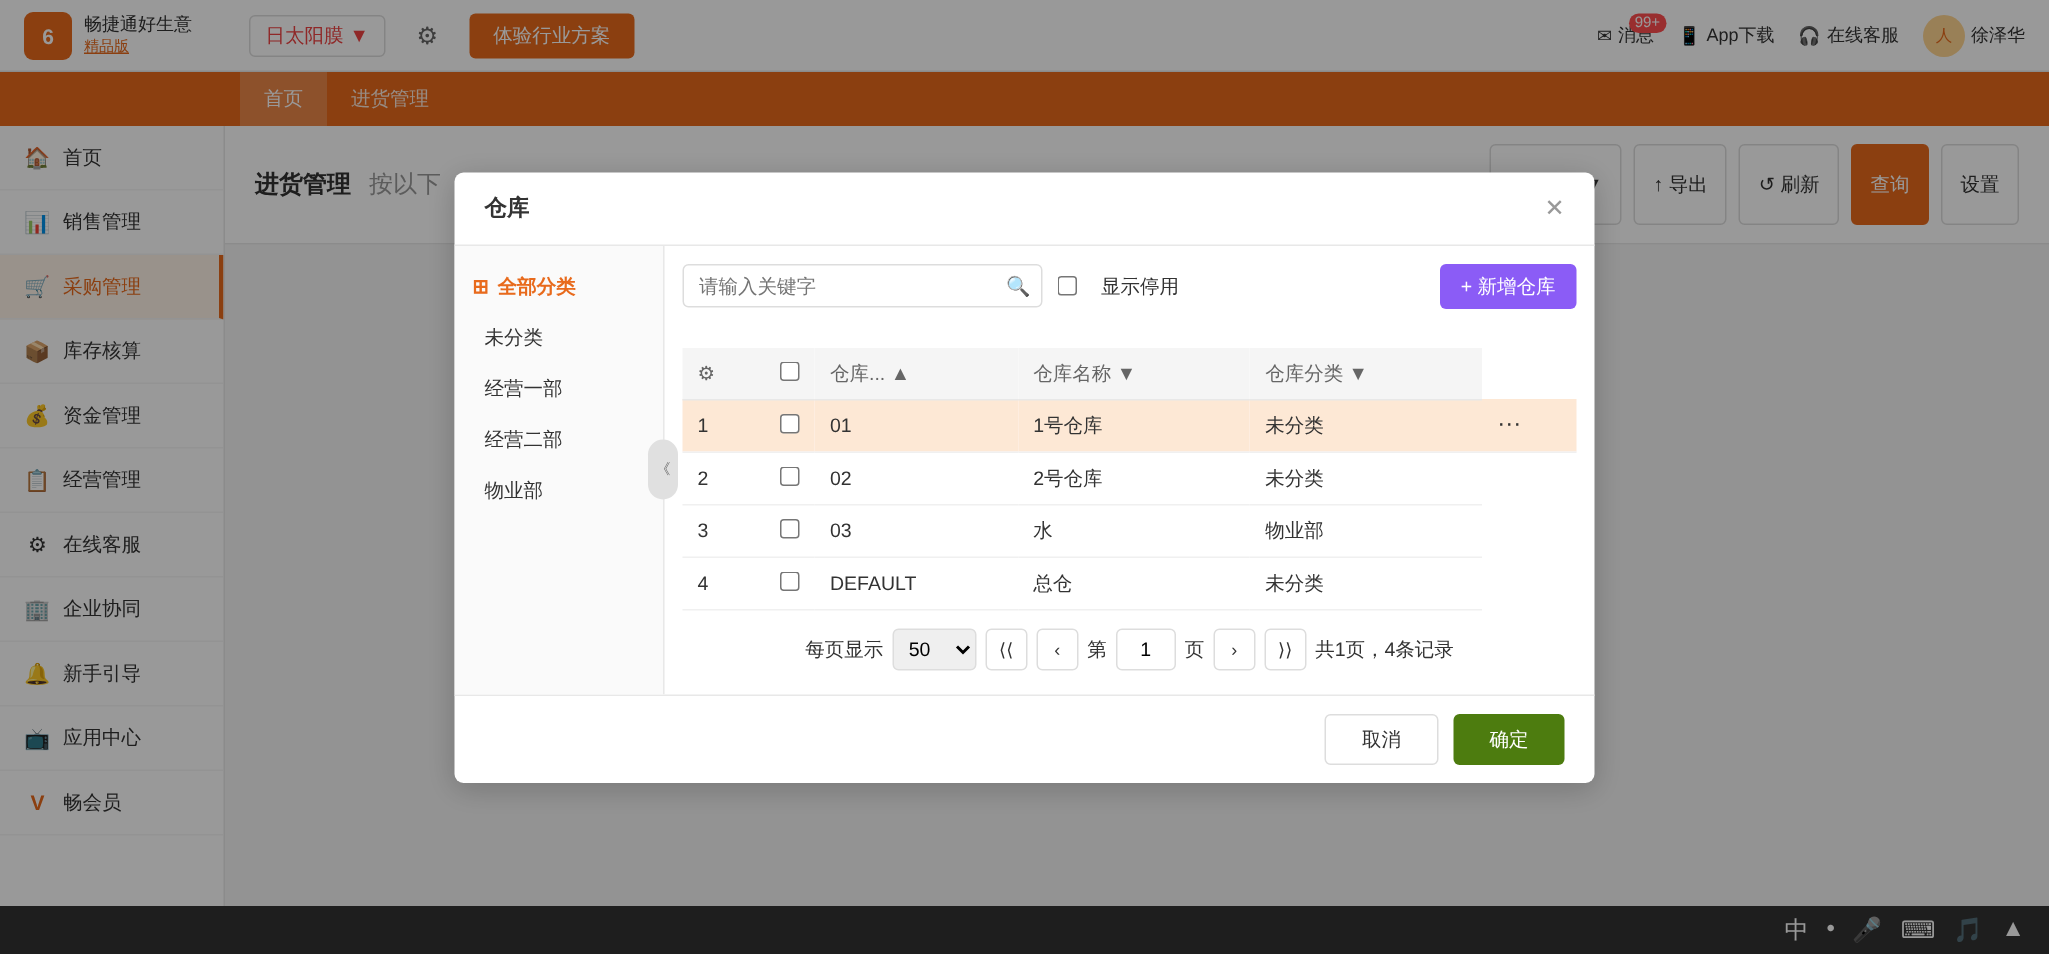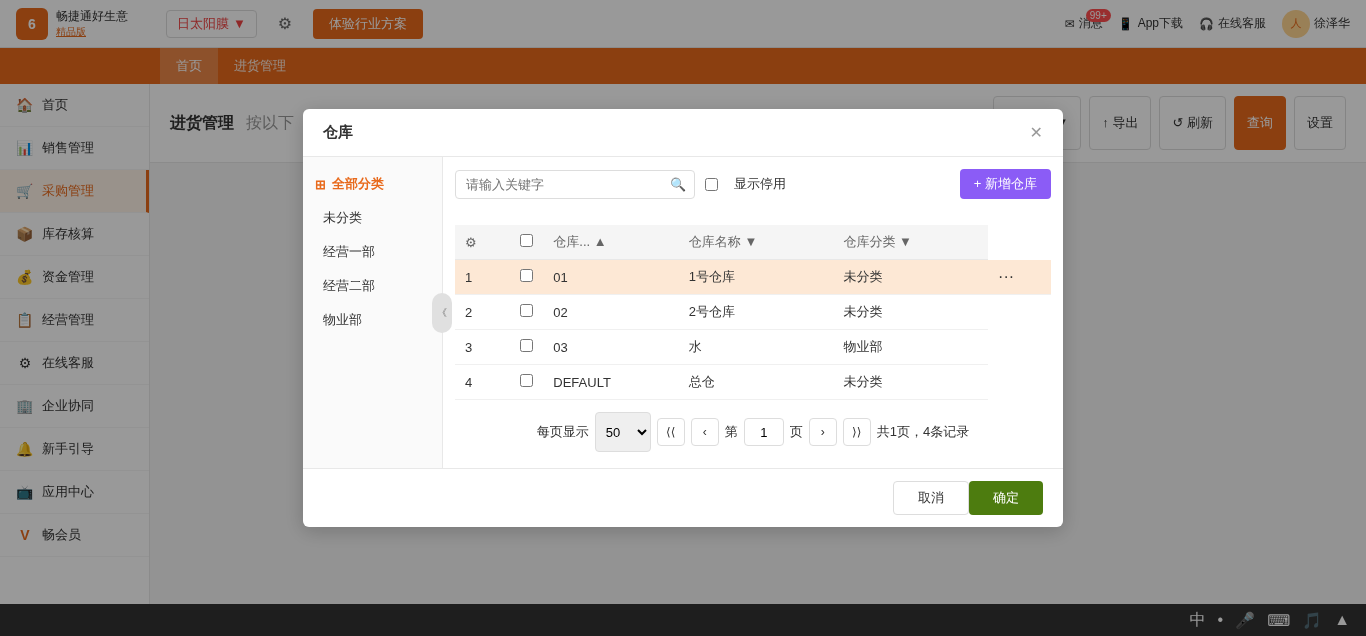--- a/index.html
+++ b/index.html
@@ -157,27 +157,27 @@
       display: flex; align-items: center; justify-content: center;
       cursor: pointer; background: white; color: #333; font-size: 12px;
     }
     .page-btn:disabled { color: #ccc; cursor: default; }
     .page-input {
       width: 40px; height: 28px; border: 1px solid #ddd; border-radius: 4px;
       text-align: center; font-size: 13px;
     }
     .page-size-select {
       border: 1px solid #ddd; border-radius: 4px; padding: 2px 6px;
-      font-size: 13px; height: 40px;
+      font-size: 13px; height: 28px;
     }
 
     
     .modal-footer {
       padding: 12px 20px; border-top: 1px solid #e8e8e8;
-      display: flex; justify-content: flex-end; gap: 0;
+      display: flex; justify-content: flex-end; gap: 10px;
     }
     .cancel-btn {
       border: 1px solid #ddd; background: white; border-radius: 4px;
       padding: 7px 24px; cursor: pointer; font-size: 13px; color: #333;
     }
     .confirm-btn {
       background: #4d7c0f; color: white; border: none; border-radius: 4px;
       padding: 7px 24px; cursor: pointer; font-size: 13px;
     }
 

